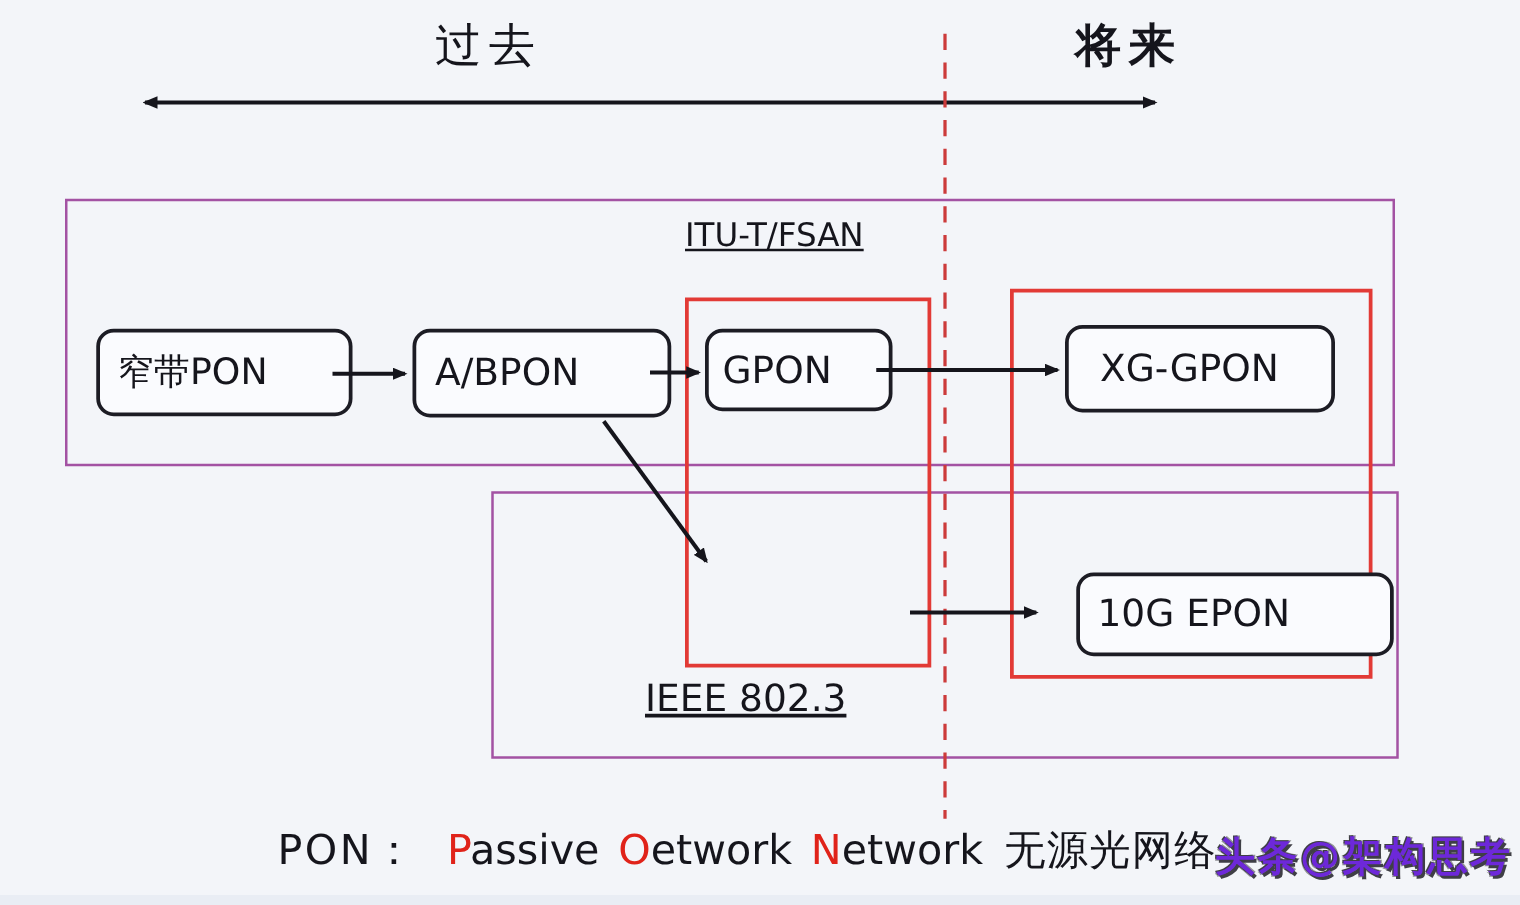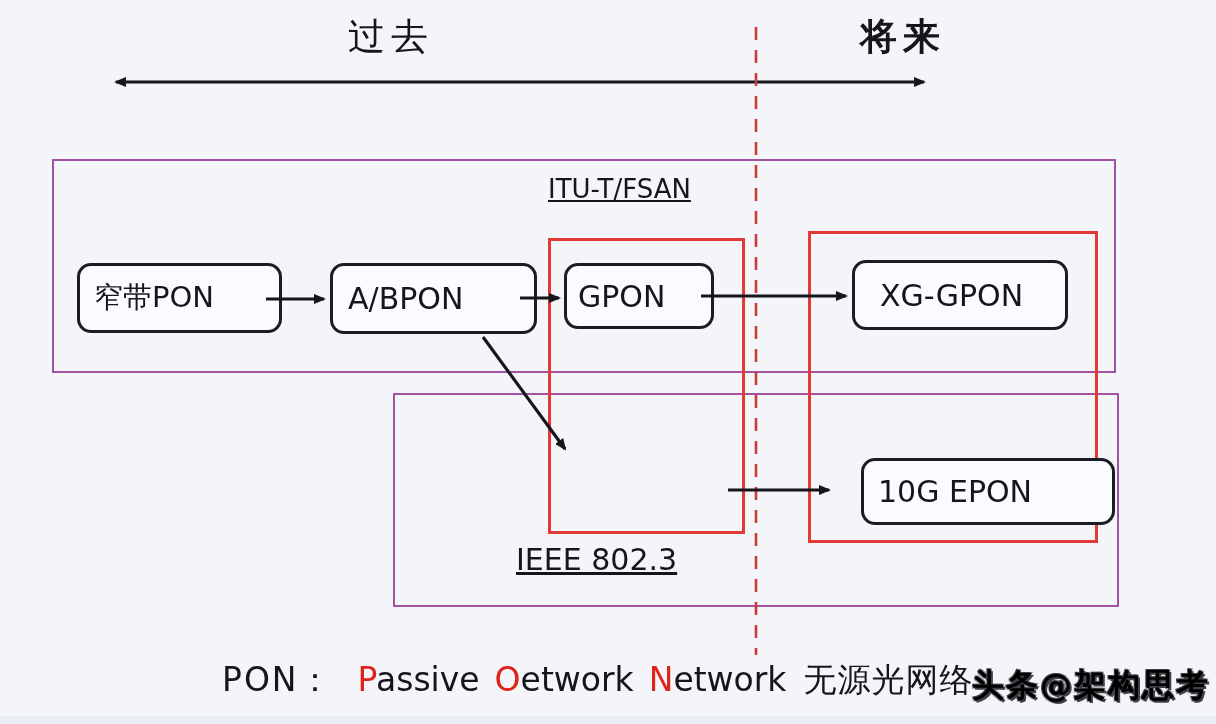--- a/index.html
+++ b/index.html
@@ -53,21 +53,21 @@
   svg.edges line.divider{stroke:var(--dashed_red);stroke-width:2.6;stroke-dasharray:13 10;}
   svg.edges .head{fill:var(--ink);}
 
   .footnote{position:absolute;left:222px;top:658px;white-space:nowrap;font-size:33px;}
   .footnote .fn-term{font-size:33px;margin-right:24px;letter-spacing:2px;}
   .footnote .fn-word{margin-right:15px;}
   .footnote .fn-initial{color:var(--accent_red);}
   .footnote .fn-cn{margin-left:2px;letter-spacing:1px;}
 
   .watermark{position:absolute;left:972px;top:664px;font-size:32px;white-space:nowrap;
-    color:#000000;letter-spacing:2px;font-weight:bold;
+    color:#6d28d9;letter-spacing:2px;font-weight:bold;
     text-shadow:2px 2px 0 var(--watermark_shadow),-1px -1px 0 var(--watermark_shadow),
       1px -1px 0 rgba(63,63,70,.55),-1px 1px 0 rgba(63,63,70,.55);}
 </style>
 </head>
 <body>
 
 <div class="stage">
 
   <div class="axis-label past">过去</div>
   <div class="axis-label future">将来</div>

